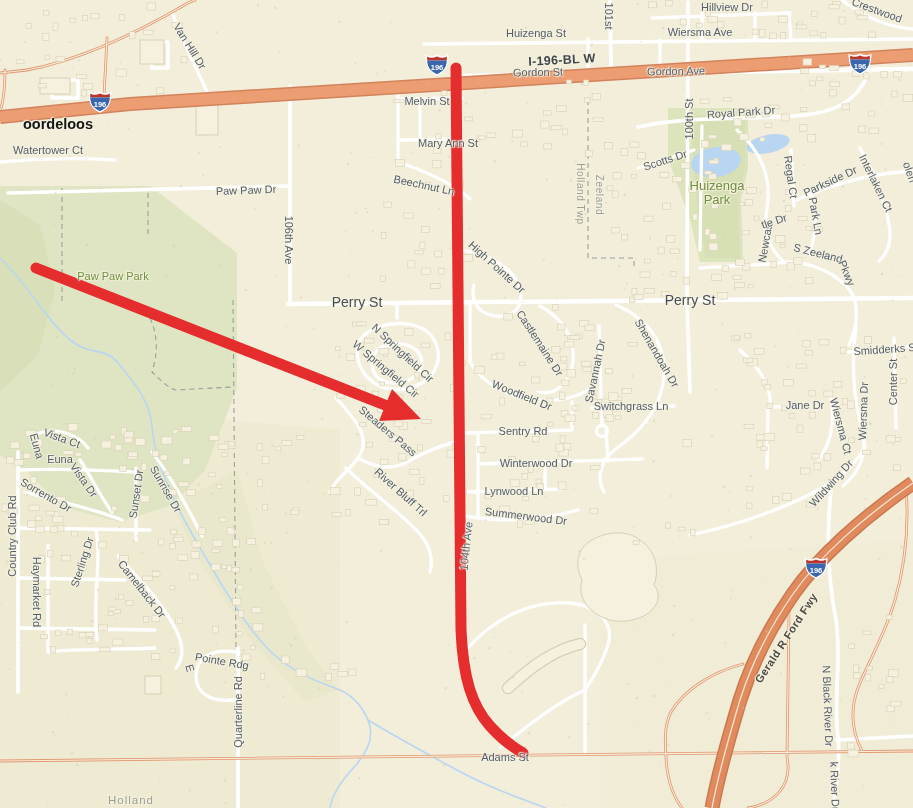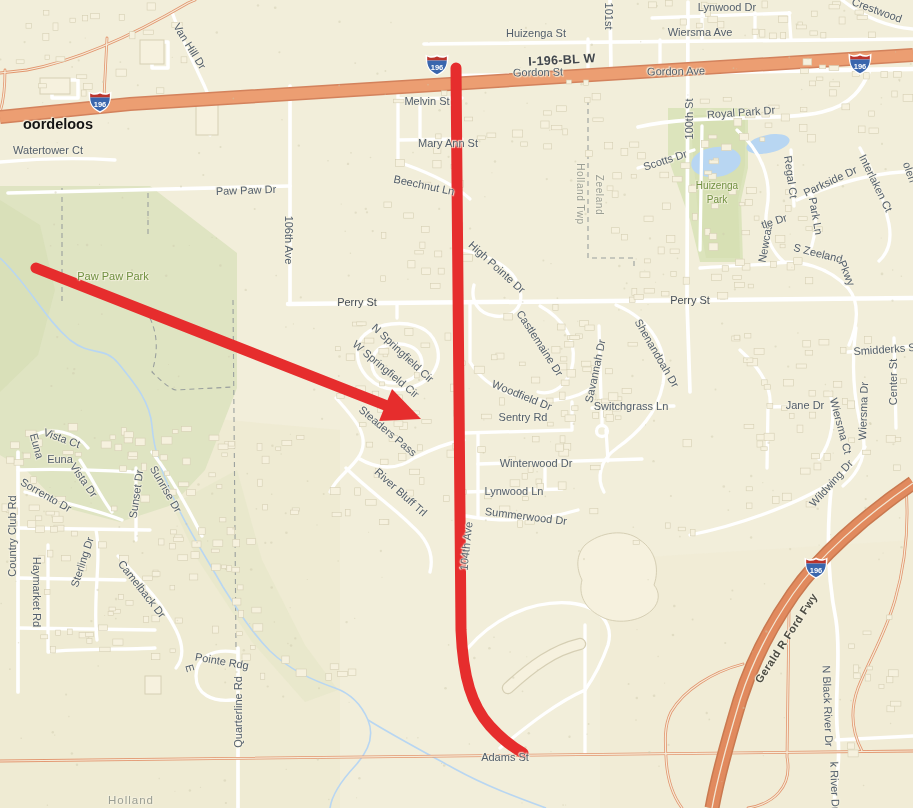--- a/index.html
+++ b/index.html
@@ -9,27 +9,27 @@
     font-family:"Liberation Sans",sans-serif;
     cursor:grab;
   }
   .map svg{position:absolute;left:0;top:0;display:block;}
   .lb{
     position:absolute;white-space:nowrap;pointer-events:none;
     font-family:"Liberation Sans",sans-serif;
     text-shadow:0 0 2px #f6f2e0,0 0 2px #f6f2e0,1px 1px 1px #f6f2e0,-1px -1px 1px #f6f2e0;
   }
   .st {font-size:11px;color:#525e6b;}
-  .mj {font-size:11px;color:#474f58;}
+  .mj {font-size:14px;color:#474f58;}
   .hw {font-size:12.5px;font-weight:bold;color:#42474d;letter-spacing:.3px;}
   .place{font-size:14.5px;font-weight:bold;color:#151515;}
   .area{font-size:11.5px;color:#9a9e94;letter-spacing:1px;margin-top:48px;}
   .areaV{font-size:10px;color:#9a9e94;letter-spacing:.6px;}
   .park{font-size:11px;color:#6f9040;}
-  .parkBig{font-size:10px;color:#6f9040;}
+  .parkBig{font-size:13px;color:#6f9040;}
   .fwy{font-size:11px;font-weight:bold;color:#4c4c44;letter-spacing:.4px;}
 </style>
 </head>
 <body>
 
 <div class="map">
 <svg width="913" height="808" viewBox="0 0 913 808">
 
   <g>
     <rect x="0" y="0" width="913" height="808" fill="#f2eeda"></rect>
@@ -1175,21 +1175,21 @@
       </g>
 
   <g fill="none">
     <path d="M456 68 L459 400 L461 630 C463 678 472 706 490 726 C500 737 514 748 523 753" stroke="#e62d2d" stroke-width="11" stroke-linecap="round"></path>
     <path d="M36 268 L390 407" stroke="#e62d2d" stroke-width="11" stroke-linecap="round"></path>
     <polygon points="421,419 379,421 392,389" fill="#e62d2d"></polygon>
   </g>
 </svg>
 
 <div id="labels">
-      <span class="lb st" style="left: 727px; top: 7px; transform: translate(-50%, -50%) rotate(0deg);">Lynwood Dr</span>
+      <span class="lb st" style="left: 727px; top: 7px; transform: translate(-50%, -50%) rotate(0deg);">Hillview Dr</span>
       <span class="lb st" style="left: 877px; top: 10px; transform: translate(-50%, -50%) rotate(20deg);">Crestwood</span>
       <span class="lb st" style="left: 536px; top: 33px; transform: translate(-50%, -50%) rotate(0deg);">Huizenga St</span>
       <span class="lb st" style="left: 700px; top: 32px; transform: translate(-50%, -50%) rotate(0deg);">Wiersma Ave</span>
       <span class="lb st" style="left: 609px; top: 16px; transform: translate(-50%, -50%) rotate(90deg);">101st</span>
       <span class="lb hw" style="left: 562px; top: 60px; transform: translate(-50%, -50%) rotate(-3deg);">I-196-BL W</span>
       <span class="lb st" style="left: 538px; top: 72px; transform: translate(-50%, -50%) rotate(-1deg);">Gordon St</span>
       <span class="lb st" style="left: 676px; top: 71px; transform: translate(-50%, -50%) rotate(-1deg);">Gordon Ave</span>
       <span class="lb place" style="left: 36px; top: 124px; transform: translate(-50%, -50%) rotate(0deg); padding-left: 44px;">oordeloos</span>
       <span class="lb st" style="left: 48px; top: 150px; transform: translate(-50%, -50%) rotate(0deg);">Watertower Ct</span>
       <span class="lb st" style="left: 190px; top: 46px; transform: translate(-50%, -50%) rotate(58deg);">Van Hill Dr</span>
@@ -1225,21 +1225,21 @@
       <span class="lb st" style="left: 831px; top: 483px; transform: translate(-50%, -50%) rotate(-48deg);">Wildwing Dr</span>
       <span class="lb st" style="left: 403px; top: 353px; transform: translate(-50%, -50%) rotate(43deg);">N Springfield Cir</span>
       <span class="lb st" style="left: 386px; top: 369px; transform: translate(-50%, -50%) rotate(40deg);">W Springfield Cir</span>
       <span class="lb st" style="left: 388px; top: 431px; transform: translate(-50%, -50%) rotate(40deg);">Steaders Pass</span>
       <span class="lb st" style="left: 401px; top: 492px; transform: translate(-50%, -50%) rotate(42deg);">River Bluff Trl</span>
       <span class="lb st" style="left: 540px; top: 343px; transform: translate(-50%, -50%) rotate(57deg);">Castlemaine Dr</span>
       <span class="lb st" style="left: 595px; top: 371px; transform: translate(-50%, -50%) rotate(-78deg);">Savannah Dr</span>
       <span class="lb st" style="left: 631px; top: 406px; transform: translate(-50%, -50%) rotate(0deg); text-align: right;">Switchgrass Ln</span>
       <span class="lb st" style="left: 657px; top: 353px; transform: translate(-50%, -50%) rotate(60deg);">Shenandoah Dr</span>
       <span class="lb st" style="left: 522px; top: 395px; transform: translate(-50%, -50%) rotate(22deg);">Woodfield Dr</span>
-      <span class="lb st" style="left: 523px; top: 417px; transform: translate(-50%, -50%) rotate(0deg);">Sentry Rd</span>
+      <span class="lb st" style="left: 523px; top: 431px; transform: translate(-50%, -50%) rotate(0deg);">Sentry Rd</span>
       <span class="lb st" style="left: 536px; top: 463px; transform: translate(-50%, -50%) rotate(0deg);">Winterwood Dr</span>
       <span class="lb st" style="left: 514px; top: 491px; transform: translate(-50%, -50%) rotate(0deg);">Lynwood Ln</span>
       <span class="lb st" style="left: 526px; top: 516px; transform: translate(-50%, -50%) rotate(7deg);">Summerwood Dr</span>
       <span class="lb st" style="left: 466px; top: 546px; transform: translate(-50%, -50%) rotate(-84deg);">104th Ave</span>
       <span class="lb st" style="left: 37px; top: 446px; transform: translate(-50%, -50%) rotate(75deg);">Euna</span>
       <span class="lb st" style="left: 62px; top: 438px; transform: translate(-50%, -50%) rotate(20deg);">Vista Ct</span>
       <span class="lb st" style="left: 60px; top: 459px; transform: translate(-50%, -50%) rotate(0deg);">Euna</span>
       <span class="lb st" style="left: 84px; top: 480px; transform: translate(-50%, -50%) rotate(55deg);">Vista Dr</span>
       <span class="lb st" style="left: 46px; top: 495px; transform: translate(-50%, -50%) rotate(30deg);">Sorrento Dr</span>
       <span class="lb st" style="left: 12px; top: 536px; transform: translate(-50%, -50%) rotate(-90deg);">Country Club Rd</span>

